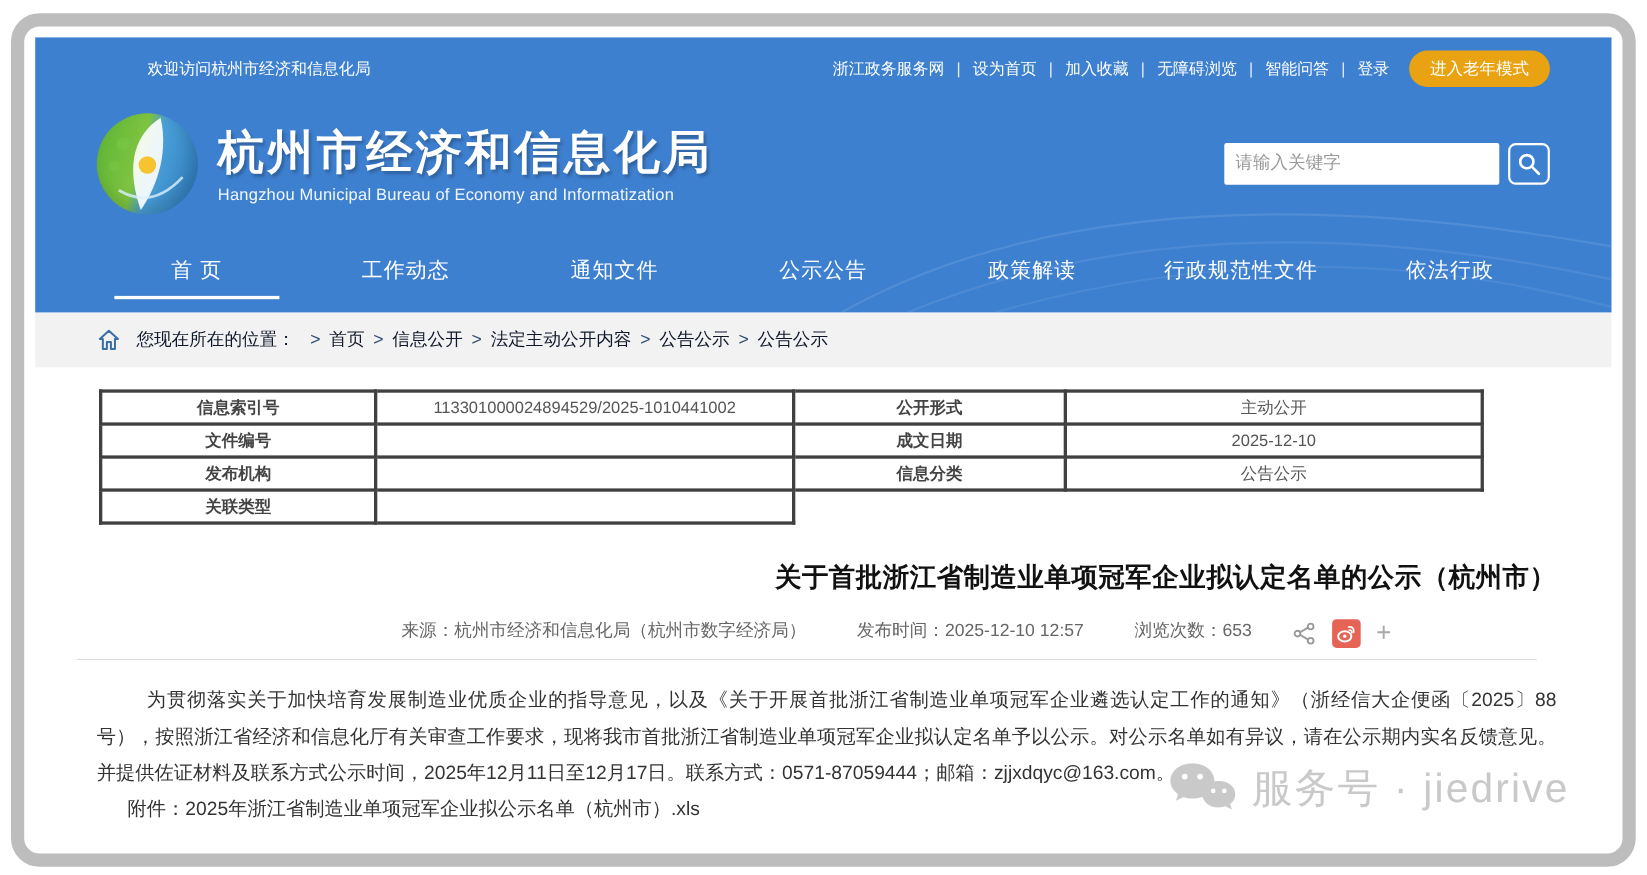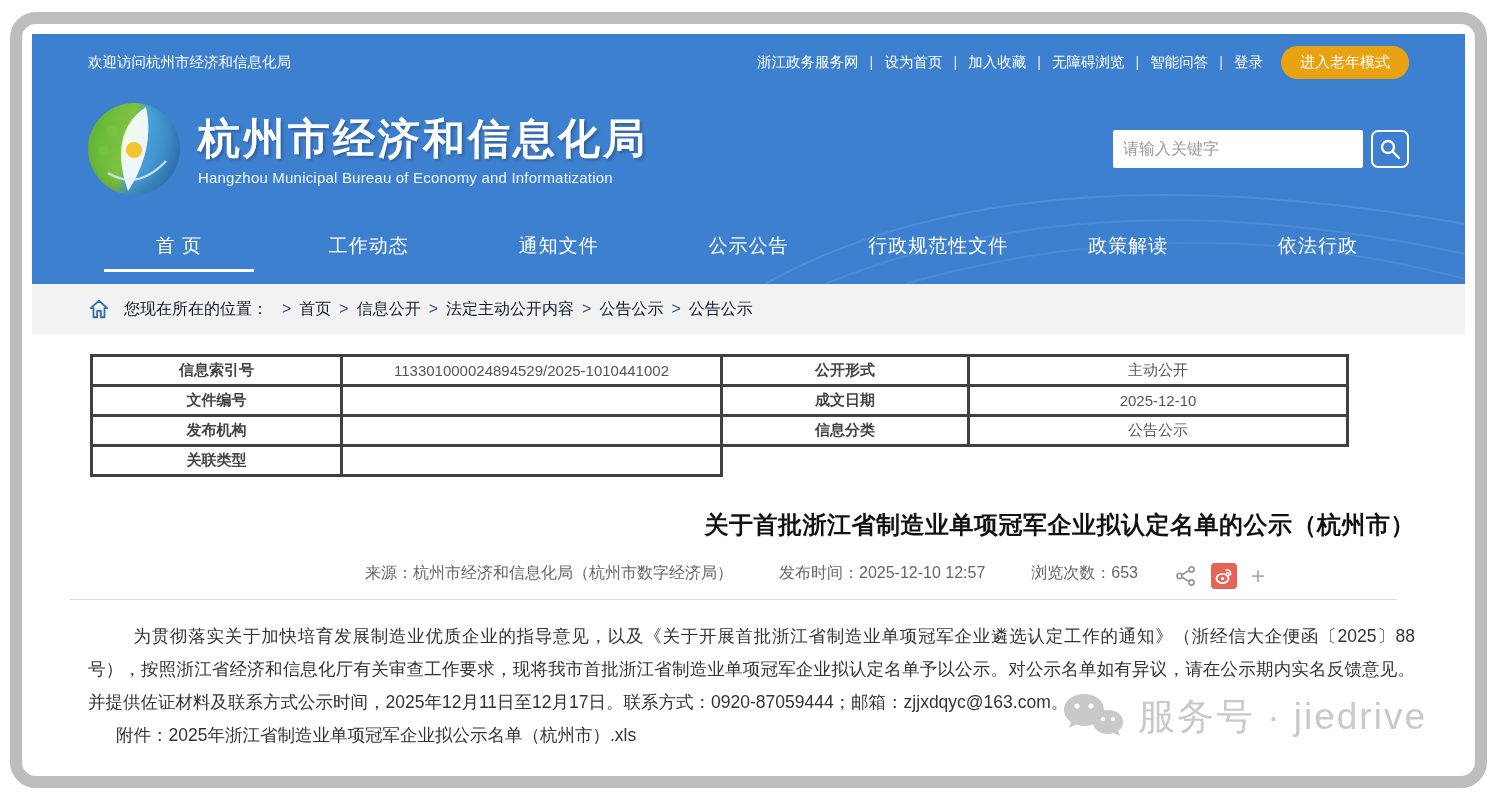--- a/index.html
+++ b/index.html
@@ -8,21 +8,21 @@
   .frame {
     position:absolute; left:10px; top:12px; width:1477px; height:776px;
     border:12px solid #bdbdbd; border-radius:26px; background:#ffffff; overflow:hidden;
   }
   .page { position:absolute; left:10px; top:10px; width:1433px; height:732px; background:#ffffff; }
 
   
   .header { position:relative; width:100%; height:250px; background:#3e80d0; color:#fff; overflow:hidden; }
   .header-waves { position:absolute; right:0; bottom:0; pointer-events:none; }
 
-  .topbar { position:relative; height:56px; display:flex; align-items:center; padding:0 56px; font-size:14.5px; }
+  .topbar { position:relative; height:56px; display:flex; align-items:center; padding:0 56px; font-size:14.5px;margin-left:46px; }
   .topbar-right { margin-left:auto; display:flex; align-items:center; }
   .toplink { color:#fff; cursor:pointer; white-space:nowrap; }
   .toplink:not(:first-child)::before { content:"|"; margin:0 11px; color:rgba(255,255,255,.85); }
   .elder-btn { margin-left:18px; background:#e9a211; color:#fff; border:none; border-radius:17px;
     height:33px; padding:0 19px; font-size:15px; cursor:pointer; font-family:inherit; }
 
   .brandbar { position:relative; height:117px; display:flex; align-items:center; padding:0 56px; }
   .logo { width:92px; height:92px; border-radius:50%; position:relative; flex:0 0 auto;
     background:linear-gradient(105deg,#5cb336 0%,#7ec440 42%,#4aa0d8 55%,#2f7cc0 100%);
     box-shadow:inset -6px -8px 14px rgba(0,0,0,.15); }
@@ -135,24 +135,24 @@
         <div class="nav-item">
             <span>工作动态</span>
           </div>
         <div class="nav-item">
             <span>通知文件</span>
           </div>
         <div class="nav-item">
             <span>公示公告</span>
           </div>
         <div class="nav-item">
+            <span>政策解读</span>
+          </div>
+        <div class="nav-item">
             <span>行政规范性文件</span>
-          </div>
-        <div class="nav-item">
-            <span>政策解读</span>
           </div>
         <div class="nav-item">
             <span>依法行政</span>
           </div>
       </div>
     </div>
 
     <div class="breadcrumb">
       <svg width="22" height="22" viewBox="0 0 24 24">
         <path d="M12,3 L3,11 H6 V21 H10 V14 H14 V21 H18 V11 H21 Z" fill="none" stroke="#3a6ea5" stroke-width="2" stroke-linejoin="round"></path>
@@ -224,21 +224,21 @@
               <path d="M12.5,6.8 Q15.3,6.6 15,9.4" fill="none" stroke="#fff" stroke-width="1.4" stroke-linecap="round"></path>
             </svg>
           </span>
           <span class="plus">+</span>
         </div>
       </div>
 
       <hr class="divider">
 
       <div class="body-text">
-        <p class="main">为贯彻落实关于加快培育发展制造业优质企业的指导意见，以及《关于开展首批浙江省制造业单项冠军企业遴选认定工作的通知》（浙经信大企便函〔2025〕88号），按照浙江省经济和信息化厅有关审查工作要求，现将我市首批浙江省制造业单项冠军企业拟认定名单予以公示。对公示名单如有异议，请在公示期内实名反馈意见。并提供佐证材料及联系方式公示时间，2025年12月11日至12月17日。联系方式：0920-87059444；邮箱：zjjxdqyc@163.com。</p>
+        <p class="main">为贯彻落实关于加快培育发展制造业优质企业的指导意见，以及《关于开展首批浙江省制造业单项冠军企业遴选认定工作的通知》（浙经信大企便函〔2025〕88号），按照浙江省经济和信息化厅有关审查工作要求，现将我市首批浙江省制造业单项冠军企业拟认定名单予以公示。对公示名单如有异议，请在公示期内实名反馈意见。并提供佐证材料及联系方式公示时间，2025年12月11日至12月17日。联系方式：0571-87059444；邮箱：zjjxdqyc@163.com。</p>
         <p class="attachment-line"><span class="att"><span>附件：</span><span>2025年浙江省制造业单项冠军企业拟公示名单（杭州市）.xls</span></span></p>
       </div>
     </div>
   </div>
 
   <div class="watermark">
     <svg width="62" height="50" viewBox="0 0 62 50">
       <path d="M22,2 C10,2 2,9 2,18 C2,23 5,27 9,30 L7,36 L14,32.5 C16.5,33.4 19.2,34 22,34 C34,34 42,27 42,18 C42,9 34,2 22,2 Z" fill="#c9c9c9"></path>
       <circle cx="15" cy="14" r="2.6" fill="#ffffff"></circle>
       <circle cx="29" cy="14" r="2.6" fill="#ffffff"></circle>

